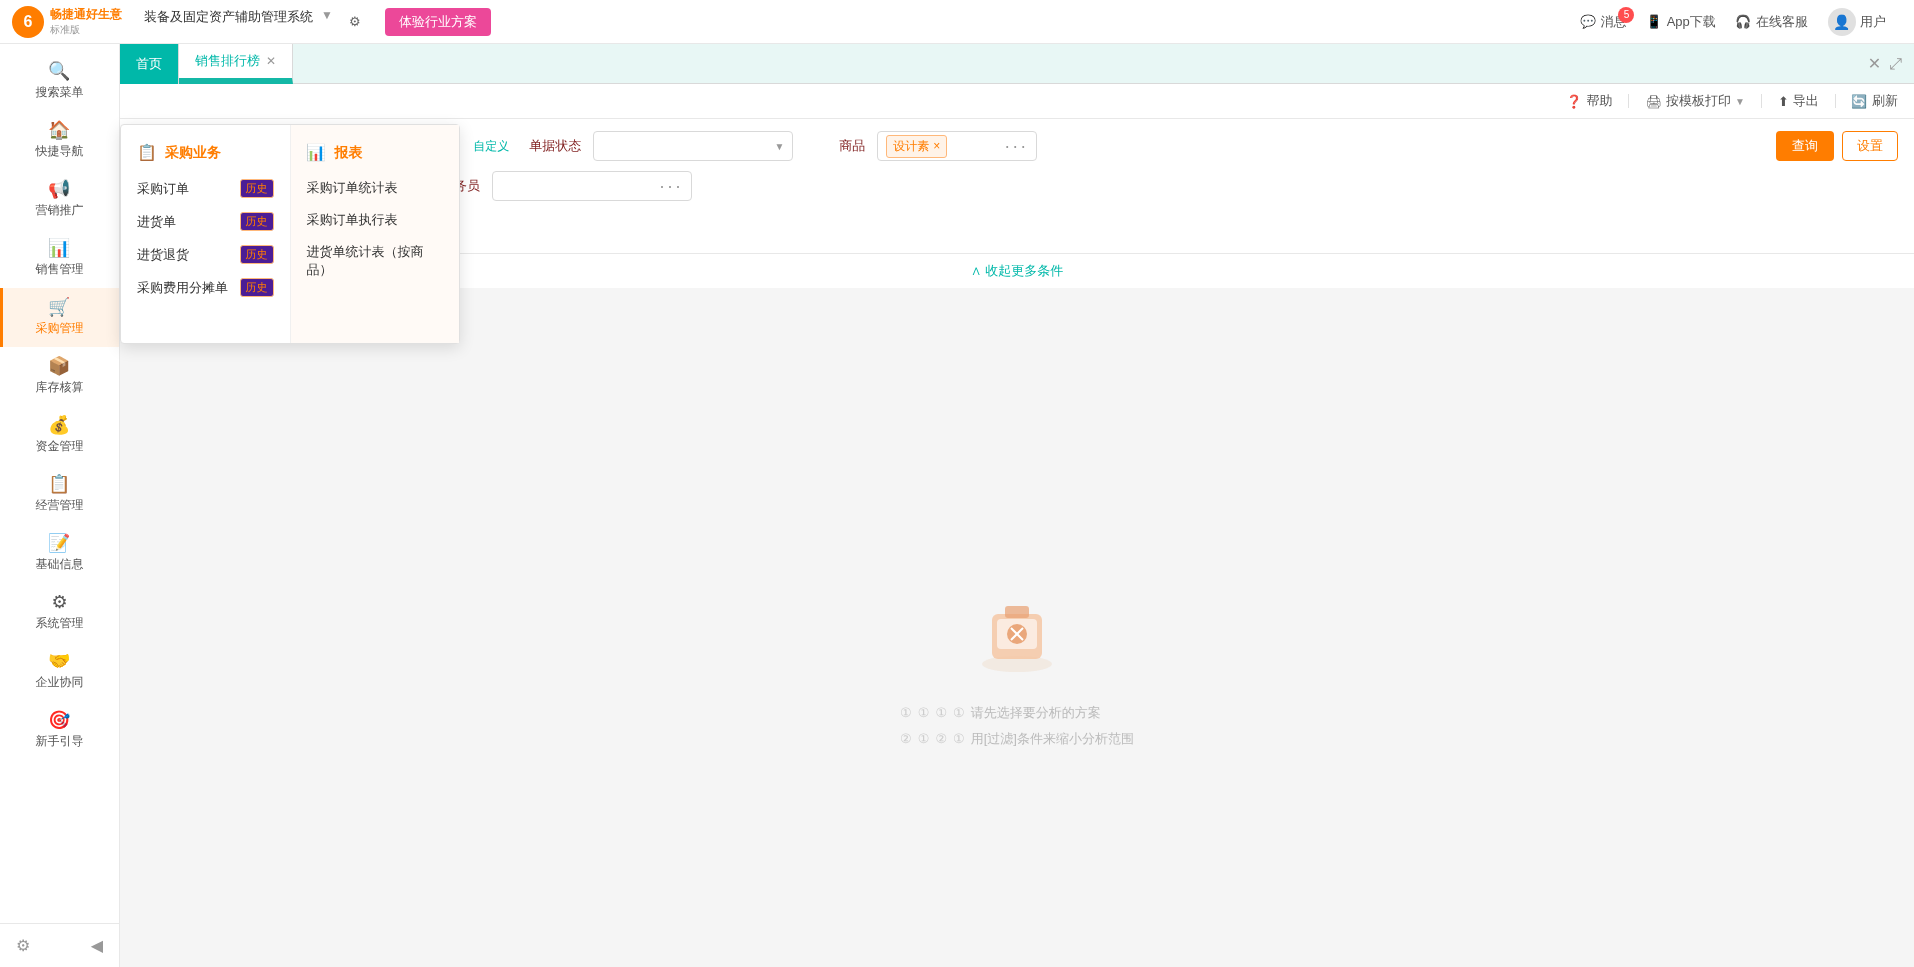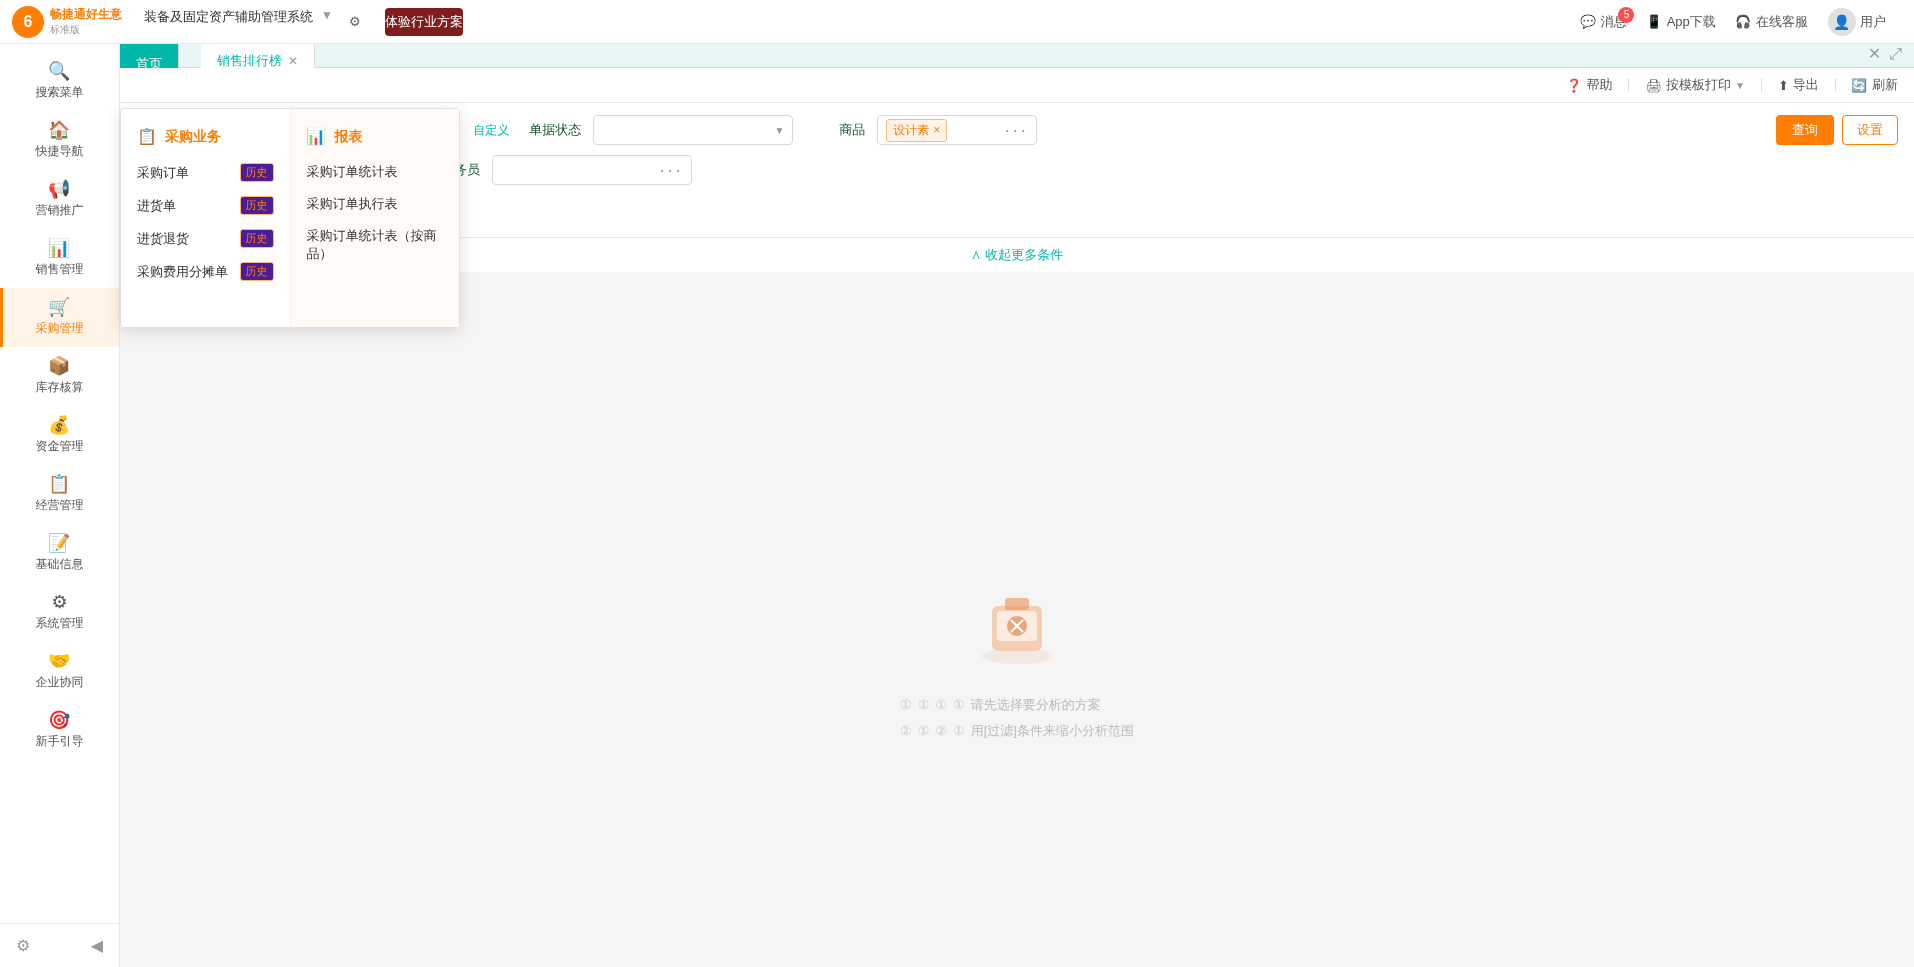--- a/index.html
+++ b/index.html
@@ -63,24 +63,24 @@
       width: 28px;
       height: 28px;
       display: flex;
       align-items: center;
       justify-content: center;
       cursor: pointer;
       color: #666;
       border-radius: 4px;
     }
     .industry-btn {
-      background: #7f1d1d;
+      background: #ec4899;
       color: white;
       border: none;
-      padding: 5px 0;
+      padding: 5px 14px;
       border-radius: 4px;
       cursor: pointer;
       font-size: 13px;
       margin-left: 8px;
     }
 
     .header-right {
       display: flex;
       align-items: center;
       gap: 20px;
@@ -186,26 +186,25 @@
     .content-area {
       flex: 1;
       display: flex;
       flex-direction: column;
       background: #f5f5f5;
       position: relative;
     }
 
     
     .tab-bar {
-      height: 24px;
+      height: 40px;
       background: #e8f7f5;
       display: flex;
-      align-items: flex-start;
+      align-items: center;
       border-bottom: 1px solid #d9d9d9;
-      gap: 22px;
     }
     .tab-item {
       height: 40px;
       padding: 0 16px;
       display: flex;
       align-items: center;
       cursor: pointer;
       font-size: 13px;
       color: #555;
       border-right: 1px solid #d9d9d9;
@@ -240,21 +239,21 @@
     }
     .filter-row {
       display: flex;
       align-items: center;
       gap: 12px;
       margin-bottom: 10px;
     }
     .filter-row:last-child { margin-bottom: 0; }
     .filter-label {
       font-size: 13px;
-      color: #14532d;
+      color: #7f1d1d;
       white-space: nowrap;
       min-width: 60px;
       text-align: right;
     }
     .filter-select {
       height: 30px;
       border: 1px solid #d9d9d9;
       border-radius: 4px;
       padding: 0 8px;
       font-size: 13px;
@@ -570,21 +569,21 @@
             <span class="col-icon">📊</span>
             <span>报表</span>
           </div>
           <div class="dropdown-item">
             <span>采购订单统计表</span>
           </div>
           <div class="dropdown-item">
             <span>采购订单执行表</span>
           </div>
           <div class="dropdown-item">
-            <span>采购订单统计表（按商品）</span>
+            <span>进货单统计表（按商品）</span>
           </div>
         </div>
       </div>
 
       <div class="toolbar" style="justify-content:flex-end;">
         <div class="toolbar-item">
           <span>❓</span>
           <span>帮助</span>
         </div>
         <div class="toolbar-divider"></div>

